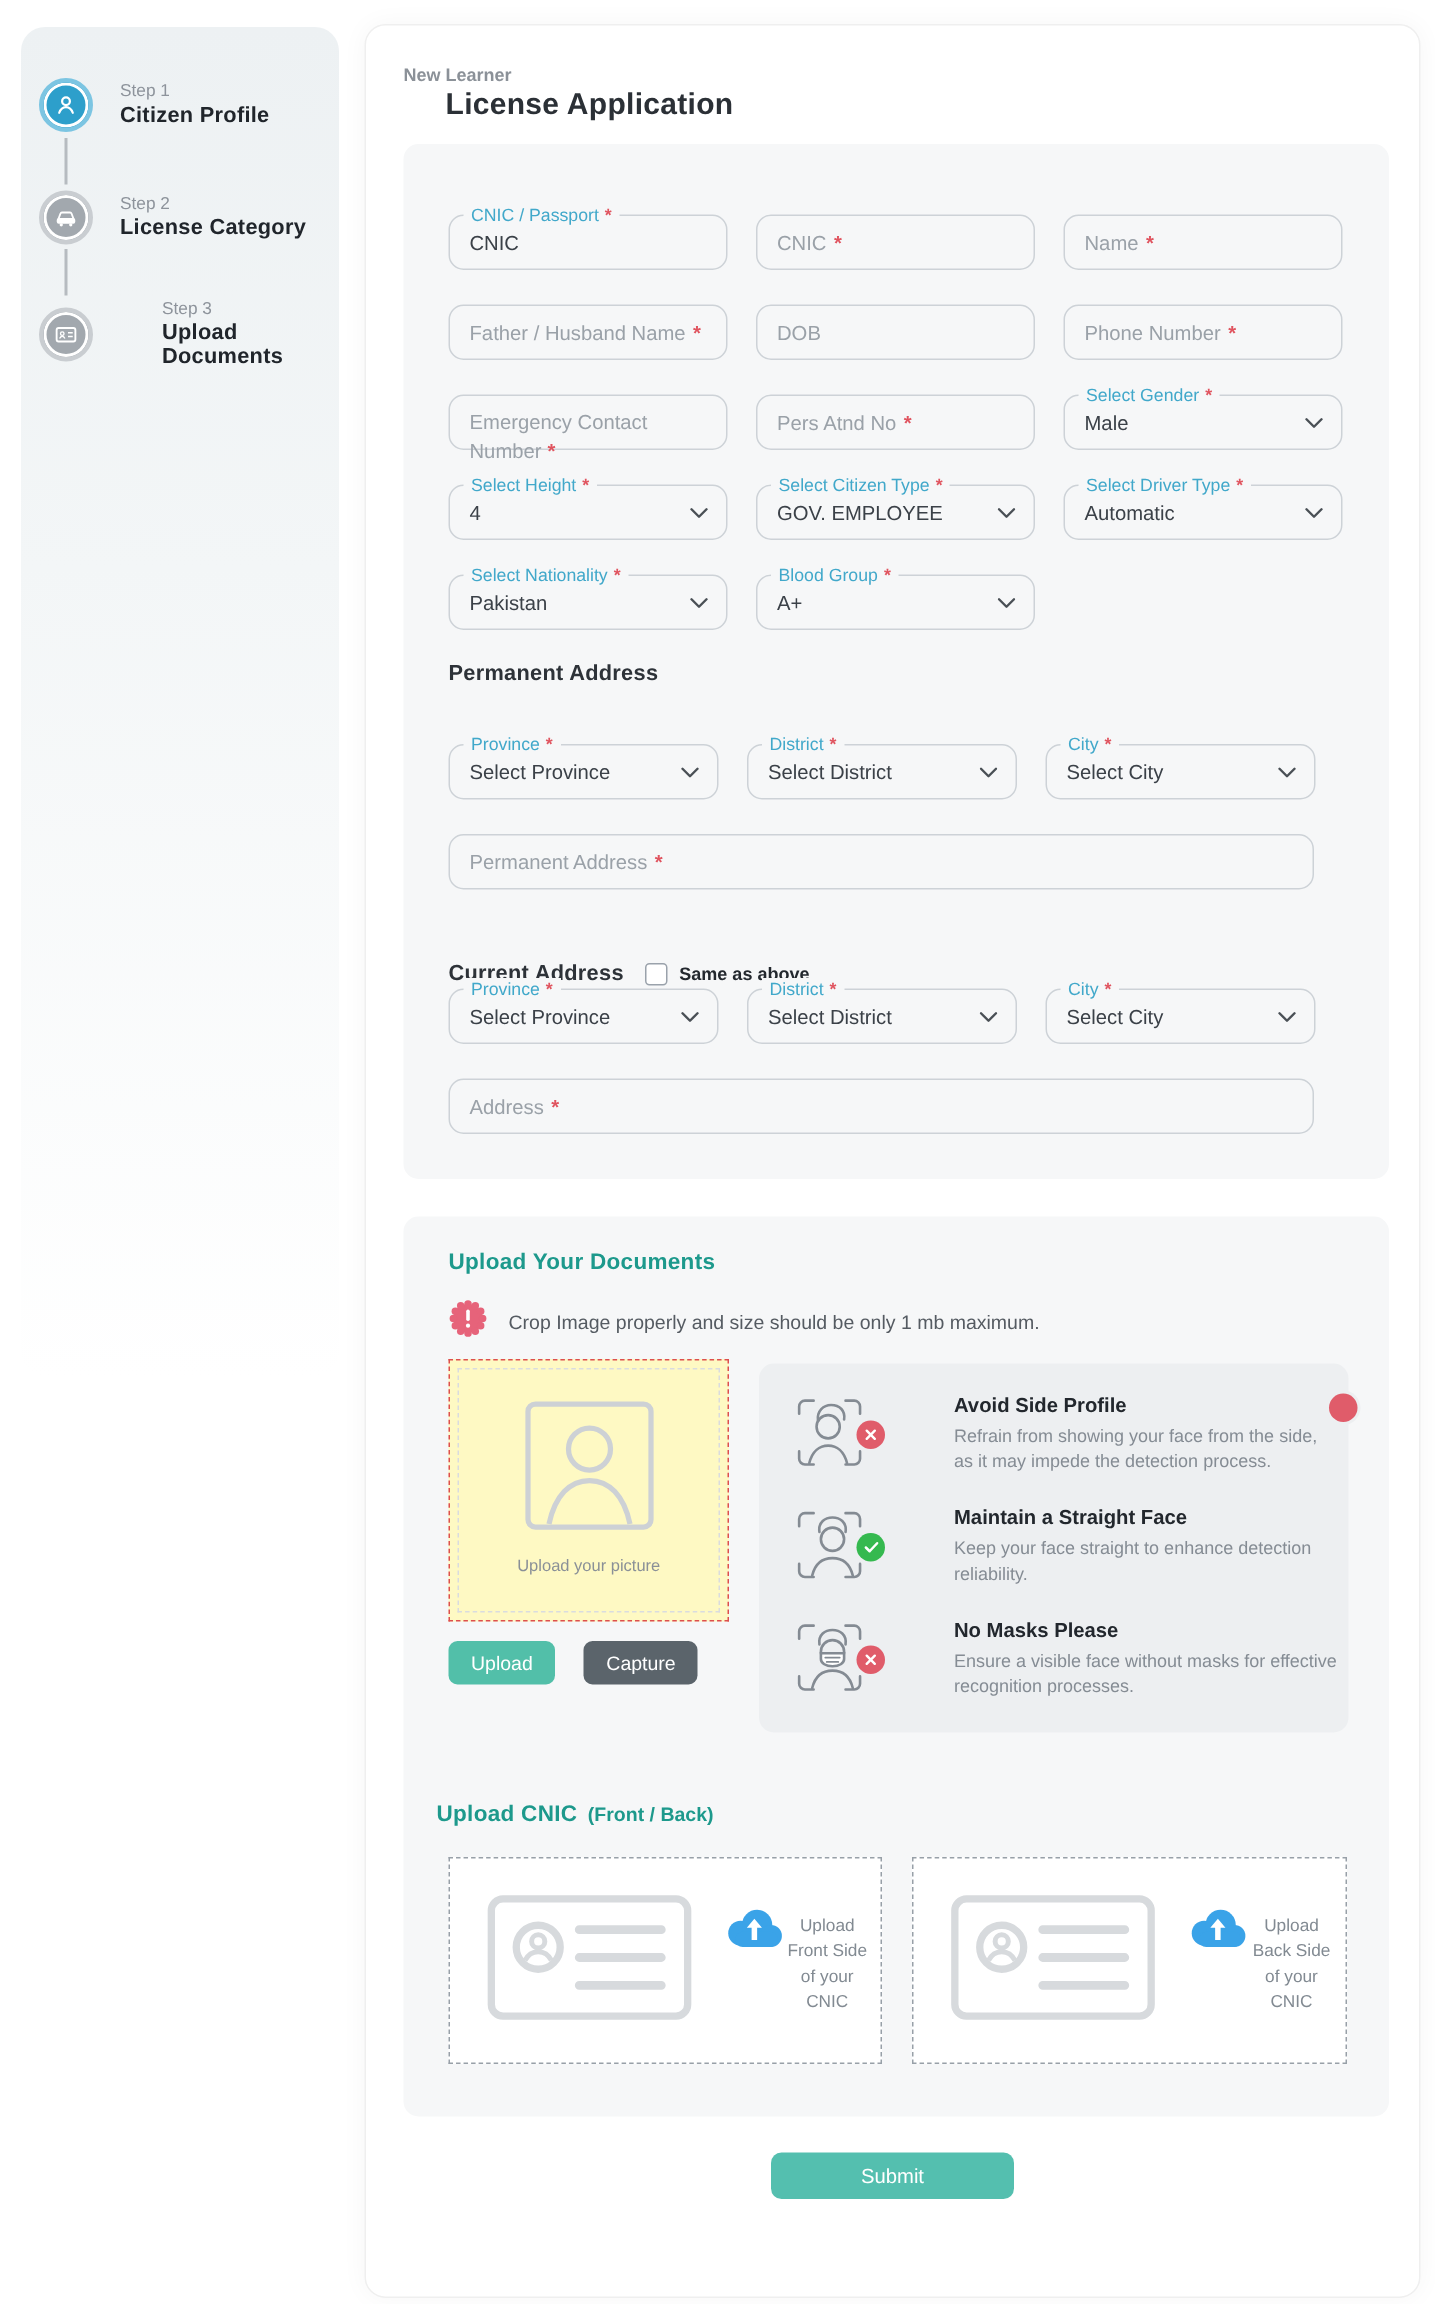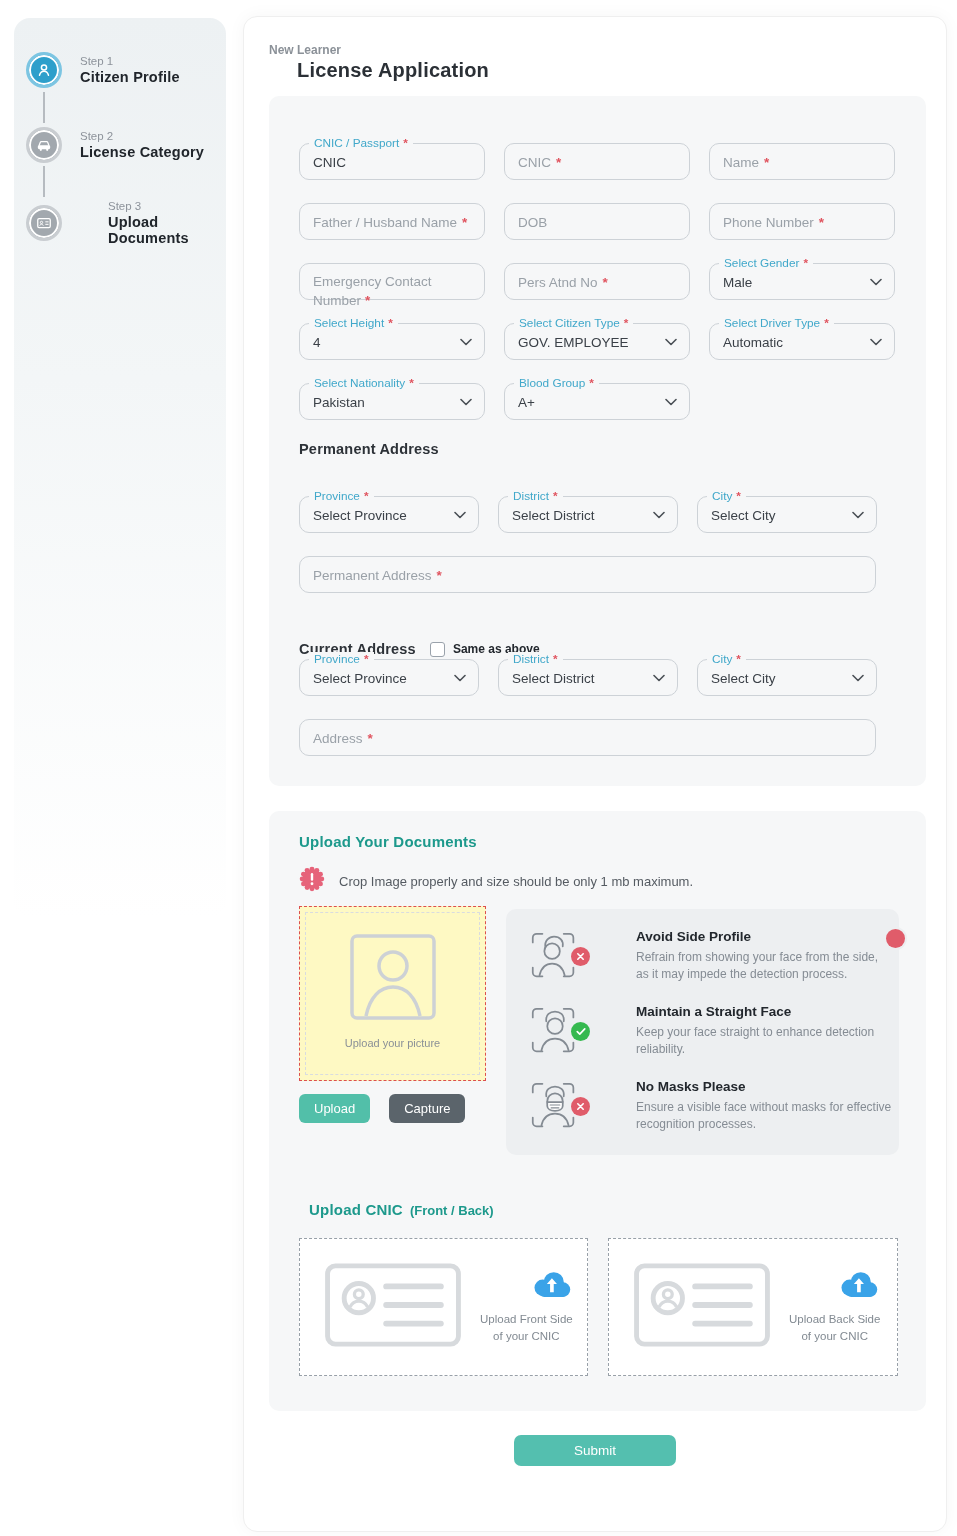--- a/index.html
+++ b/index.html
@@ -64,27 +64,27 @@
   .gitem { display:flex; gap:26px; }
   .gicon { position:relative; width:58px; height:58px; flex:0 0 auto; }
   .badge { position:absolute; right:-6px; top:20px; width:19px; height:19px; border-radius:50%; display:flex; align-items:center; justify-content:center; box-shadow:0 0 0 2px #edeff1; }
   .badge.err { background:#e05c6a; }
   .badge.ok { background:#35b94f; }
   .badge svg { display:block; }
   .gtxt { padding-top:2px; }
   .gtitle { font-size:13.5px; font-weight:bold; color:#22272d; margin-bottom:5px; }
   .gdesc { font-size:12px; color:#858c94; line-height:1.45; width:258px; }
 
-  .cnic-h { position:absolute; left:40px; top:390px; display:flex; align-items:baseline; gap:7px; }
+  .cnic-h { position:absolute; left:22px; top:390px; display:flex; align-items:baseline; gap:7px; }
   .cnic-h .suffix { font-size:13px; font-weight:bold; color:#1d998c; }
   .cnic-box { position:absolute; top:427px; height:138px; border:1.5px dashed #98a0a8; background:#fff; cursor:pointer; }
   .cnic-box.front { left:30px; width:289px; }
   .cnic-box.back { left:339px; width:290px; }
   .cnic-in { position:absolute; inset:8px; background:#fff; display:flex; align-items:center; }
-  .cnic-right { display:flex; flex-direction:column; align-items:flex-end; margin-left:18px; }
+  .cnic-right { display:flex; flex-direction:row; align-items:flex-start; margin-left:18px; }
   .cnic-cap { font-size:11.5px; color:#828a92; text-align:center; line-height:1.5; margin-top:6px; }
 
   .submit { position:absolute; left:50%; transform:translateX(-50%); top:1418px; width:162px; height:31px;
     background:#54bfaf; color:#fff; border:none; border-radius:7px; font-size:13.5px; font-family:inherit; cursor:pointer; }
 </style>
 </head>
 <body>
 
 <div class="stage">
 

